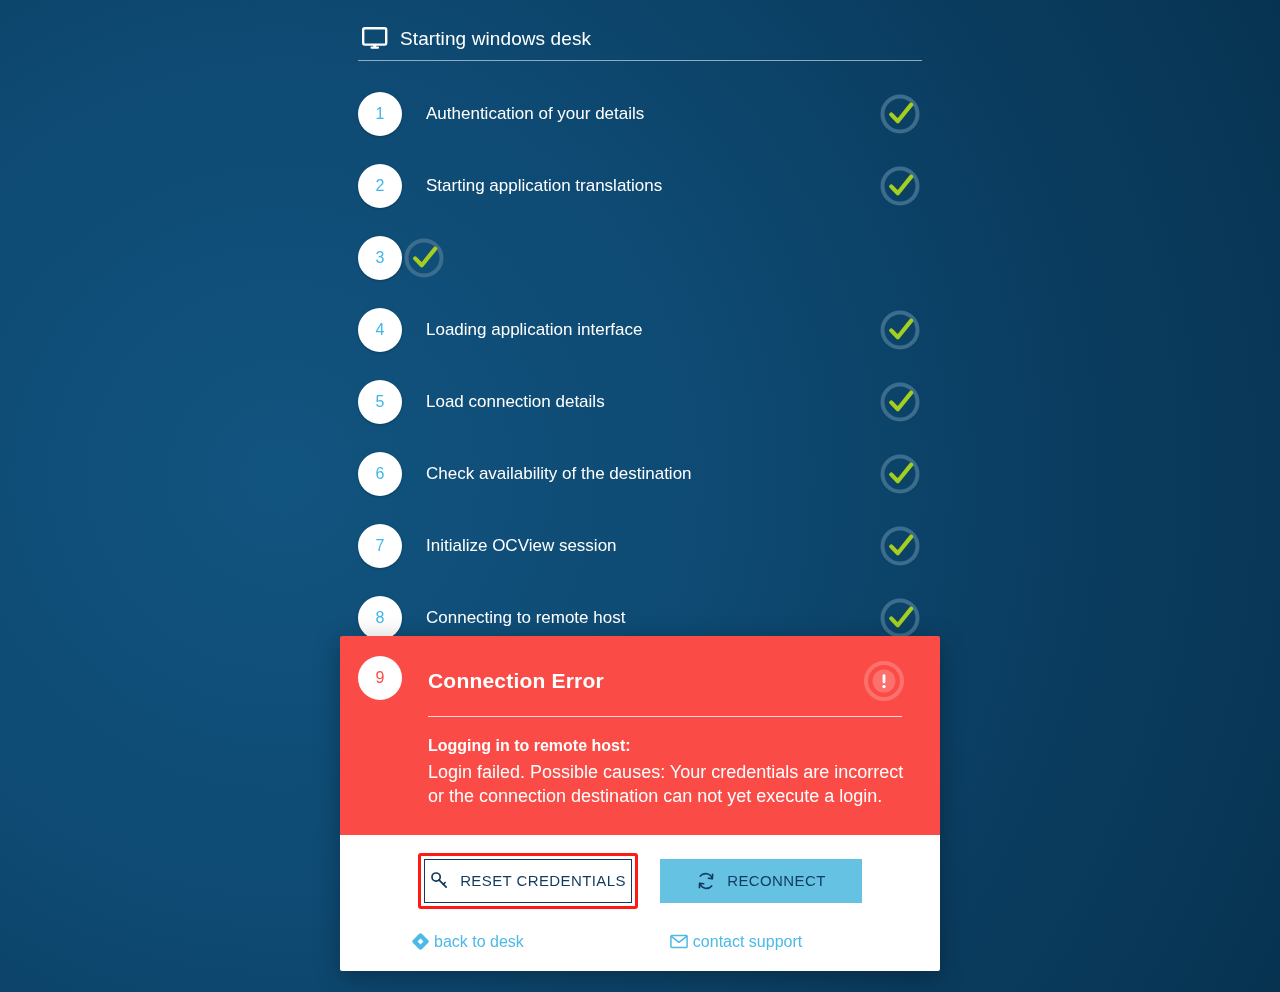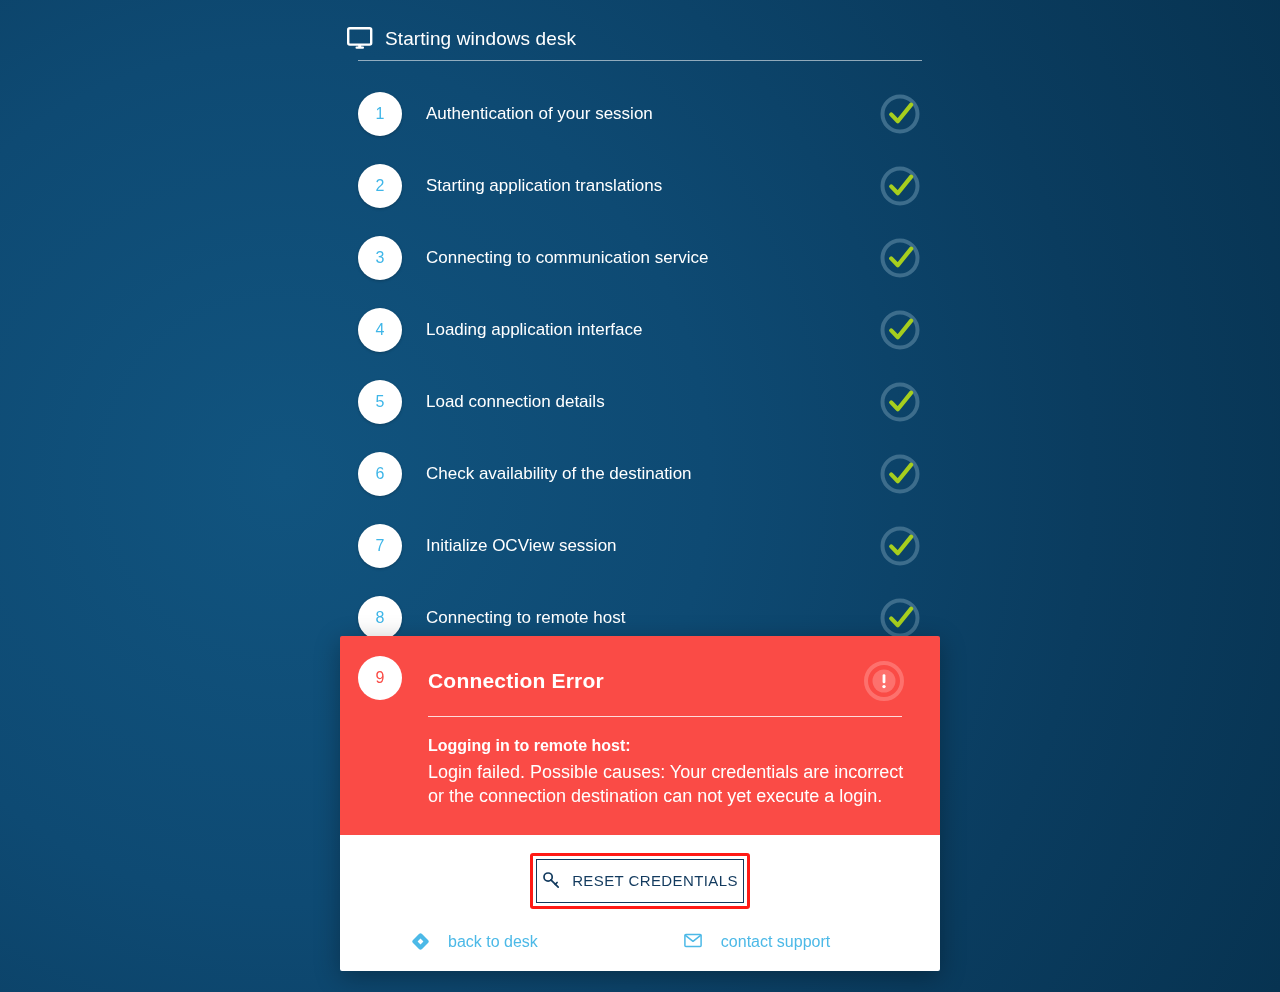--- a/index.html
+++ b/index.html
@@ -26,21 +26,21 @@
     position: absolute;
     left: 340px;
     top: 0;
     width: 600px;
     height: 992px;
   }
 
   
   .header {
     position: absolute;
-    left: 7px;
+    left: 22px;
     top: 18px;
     width: 564px;
     height: 42px;
     display: flex;
     align-items: center;
     gap: 10px;
   }
   .header-icon {
     width: 28px;
     height: 24px;
@@ -222,22 +222,22 @@
 
   .link-row {
     display: flex;
     align-items: center;
     height: 50px;
     margin-top: 10px;
     padding-left: 72px;
   }
   .link {
     display: inline-flex;
-    align-items: flex-start;
-    gap: 19px;
+    align-items: center;
+    gap: 5px;
     color: #4cb9e7;
     font-size: 16px;
     cursor: pointer;
     white-space: nowrap;
   }
   .link.second { margin-left: 126px; padding-left: 20px; }
   .link svg { display: block; flex: 0 0 auto; }
 </style>
 </head>
 <body>
@@ -253,41 +253,40 @@
           <rect x="11.2" y="17.2" width="3" height="3" fill="#ffffff"></rect>
         </svg>
       </span>
       <span class="header-title">Starting windows desk</span>
     </div>
     <div class="header-rule"></div>
 
     <div class="steps" id="steps-container">
         <div class="step">
           <div class="step-num">1</div>
-          <div class="step-label">Authentication of your session</div>
+          <div class="step-label">Authentication of your details</div>
           <span>
             <svg class="step-check" viewBox="0 0 44 44" fill="none">
               <circle cx="22" cy="22" r="17.5" stroke="#3d6d8c" stroke-width="4"></circle>
               <path d="M13.2 22.4 L19.8 29.2 L33.2 12.6" stroke="#a6ce1e" stroke-width="4.2" stroke-linecap="round" stroke-linejoin="round" fill="none"></path>
             </svg>
           </span>
         </div>
         <div class="step">
           <div class="step-num">2</div>
           <div class="step-label">Starting application translations</div>
           <span>
             <svg class="step-check" viewBox="0 0 44 44" fill="none">
               <circle cx="22" cy="22" r="17.5" stroke="#3d6d8c" stroke-width="4"></circle>
               <path d="M13.2 22.4 L19.8 29.2 L33.2 12.6" stroke="#a6ce1e" stroke-width="4.2" stroke-linecap="round" stroke-linejoin="round" fill="none"></path>
             </svg>
           </span>
         </div>
         <div class="step">
           <div class="step-num">3</div>
-          <div class="step-label">Connecting to communication service</div>
           <span>
             <svg class="step-check" viewBox="0 0 44 44" fill="none">
               <circle cx="22" cy="22" r="17.5" stroke="#3d6d8c" stroke-width="4"></circle>
               <path d="M13.2 22.4 L19.8 29.2 L33.2 12.6" stroke="#a6ce1e" stroke-width="4.2" stroke-linecap="round" stroke-linejoin="round" fill="none"></path>
             </svg>
           </span>
         </div>
         <div class="step">
           <div class="step-num">4</div>
           <div class="step-label">Loading application interface</div>
@@ -367,20 +366,31 @@
             <div class="btn btn-outline">
               <span>
                 <svg width="19" height="19" viewBox="0 0 19 19" fill="none">
                   <circle cx="6.1" cy="6.1" r="4.1" stroke="#123a5e" stroke-width="1.7"></circle>
                   <path d="M8.9 8.9 L16.2 16.2" stroke="#123a5e" stroke-width="1.7" stroke-linecap="round"></path>
                   <path d="M13.3 13.3 L15.1 11.5" stroke="#123a5e" stroke-width="1.7" stroke-linecap="round"></path>
                 </svg>
               </span>
               <span>RESET CREDENTIALS</span>
             </div>
+          </div>
+          <div class="btn btn-primary">
+            <span>
+              <svg width="20" height="20" viewBox="0 0 20 20" fill="none">
+                <path d="M16.2 7.4 A7 7 0 0 0 4.3 5.1" stroke="#123a5e" stroke-width="1.6" stroke-linecap="round"></path>
+                <path d="M3.8 12.6 A7 7 0 0 0 15.7 14.9" stroke="#123a5e" stroke-width="1.6" stroke-linecap="round"></path>
+                <path d="M16.6 3.4 L16.4 7.6 L12.3 7.2" stroke="#123a5e" stroke-width="1.6" stroke-linecap="round" stroke-linejoin="round" fill="none"></path>
+                <path d="M3.4 16.6 L3.6 12.4 L7.7 12.8" stroke="#123a5e" stroke-width="1.6" stroke-linecap="round" stroke-linejoin="round" fill="none"></path>
+              </svg>
+            </span>
+            <span>RECONNECT</span>
           </div>
         </div>
 
         <div class="link-row">
           <div class="link">
             <span>
               <svg width="17" height="17" viewBox="0 0 17 17" fill="none">
                 <rect x="2.1" y="2.1" width="12.8" height="12.8" rx="2.2" transform="rotate(45 8.5 8.5)" fill="#4cb9e7"></rect>
                 <path d="M5.6 8.5 L8.5 5.6 L11.4 8.5 L8.5 11.4 Z" fill="#ffffff"></path>
               </svg>

